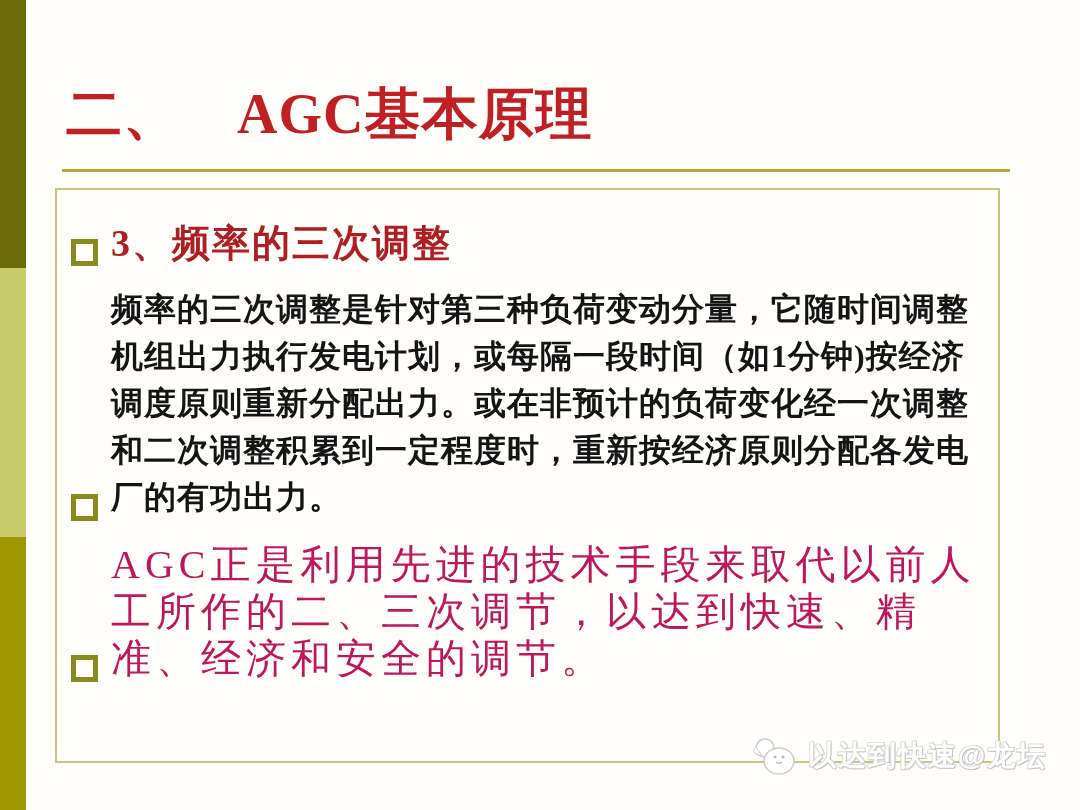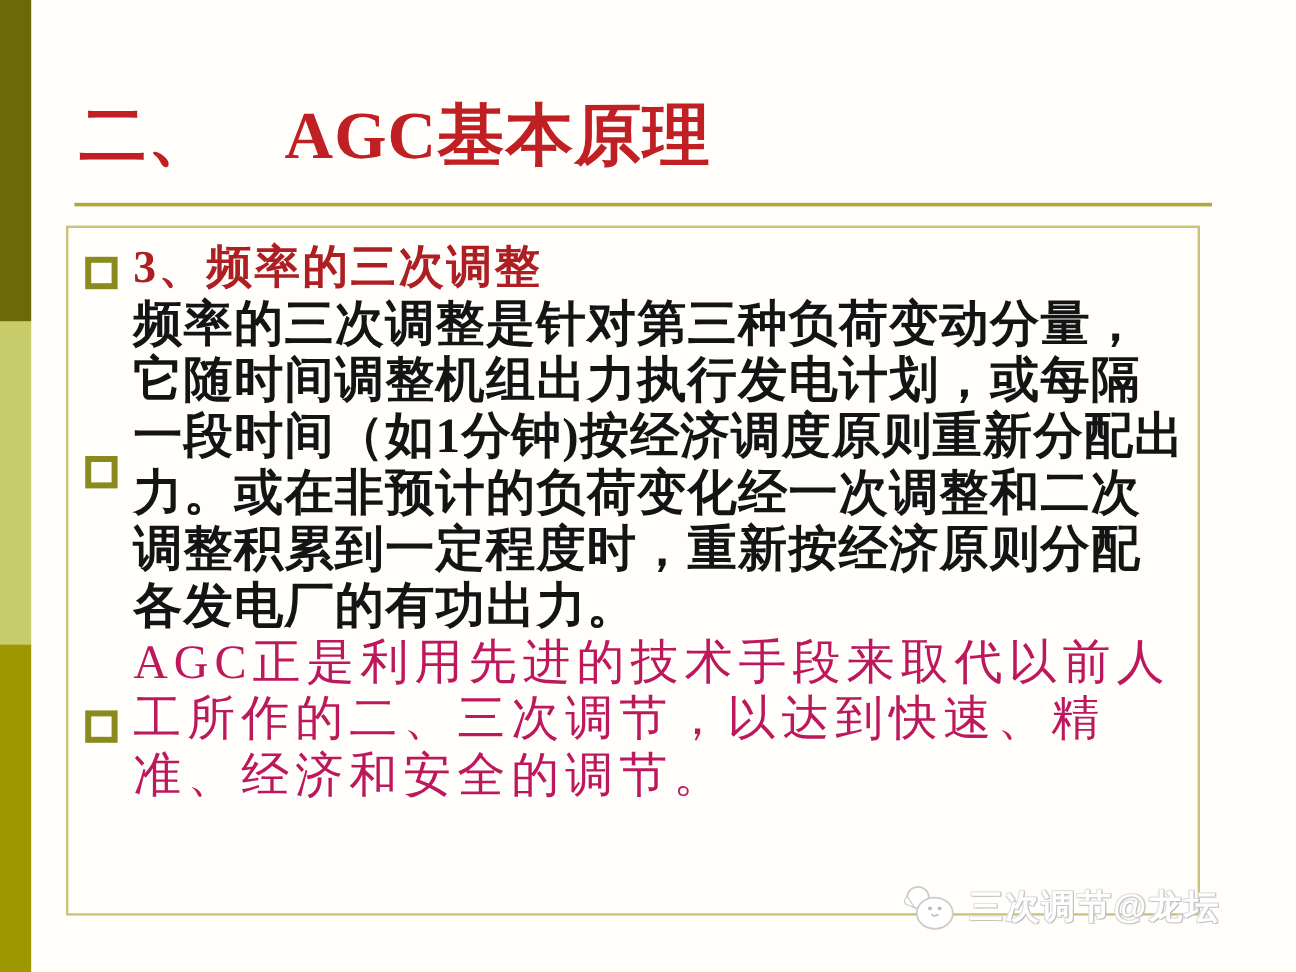--- a/index.html
+++ b/index.html
@@ -34,37 +34,37 @@
 
   
   .content-box {
     position: absolute; left: 55px; top: 188px; width: 945px; height: 575px;
     border: 2px solid var(--box-border);
     box-sizing: border-box;
     background: transparent;
   }
   .content-inner { padding: 10px 10px 0 14px; }
 
-  .item { display: flex; align-items: center; }
+  .item { display: flex; align-items: flex-end; margin-top: 20px; }
   .bullet {
     flex: 0 0 auto;
     width: 17px; height: 17px;
     border: 5px solid var(--bullet-olive);
     margin-right: 13px;
     background: transparent;
   }
   .item-heading .bullet { margin-top: 9px; }
   .item-body .bullet { margin-top: 13px; }
 
   .heading-text {
     font-size: 38px; font-weight: bold; color: var(--heading-red);
     line-height: 46px; letter-spacing: 2px;
   }
   .body-text {
-    font-size: 41px; color: #141414;
+    font-size: 32px; color: #141414;
     line-height: 47px; letter-spacing: 1px;
     font-weight: bold;
   }
   .kai-text {
     font-size: 40px; color: #be185d;
     line-height: 47px; letter-spacing: 5px;
     font-weight: normal;
   }
 
   
@@ -120,16 +120,16 @@
 
   <div class="watermark">
     <svg class="penguin" viewBox="0 0 52 42" xmlns="http://www.w3.org/2000/svg">
       <circle cx="13" cy="13" r="9" fill="#ffffff" stroke="#cccccc" stroke-width="1.5"></circle>
       <path d="M4 12 C1 14 1 18 4 19 L10 21 Z" fill="#ffffff" stroke="#cccccc" stroke-width="1"></path>
       <ellipse cx="27" cy="26" rx="15" ry="13" fill="#ffffff" stroke="#cccccc" stroke-width="1.5"></ellipse>
       <circle cx="23" cy="22" r="1.6" fill="#bdbdbd"></circle>
       <circle cx="31" cy="22" r="1.6" fill="#bdbdbd"></circle>
       <path d="M24 27 q3 2.5 6 0" fill="none" stroke="#bdbdbd" stroke-width="1.4"></path>
     </svg>
-    <span class="watermark-text">三次调节@龙坛</span>
+    <span class="watermark-text">以达到快速@龙坛</span>
   </div>
 
 </div>
 
 </body></html>

